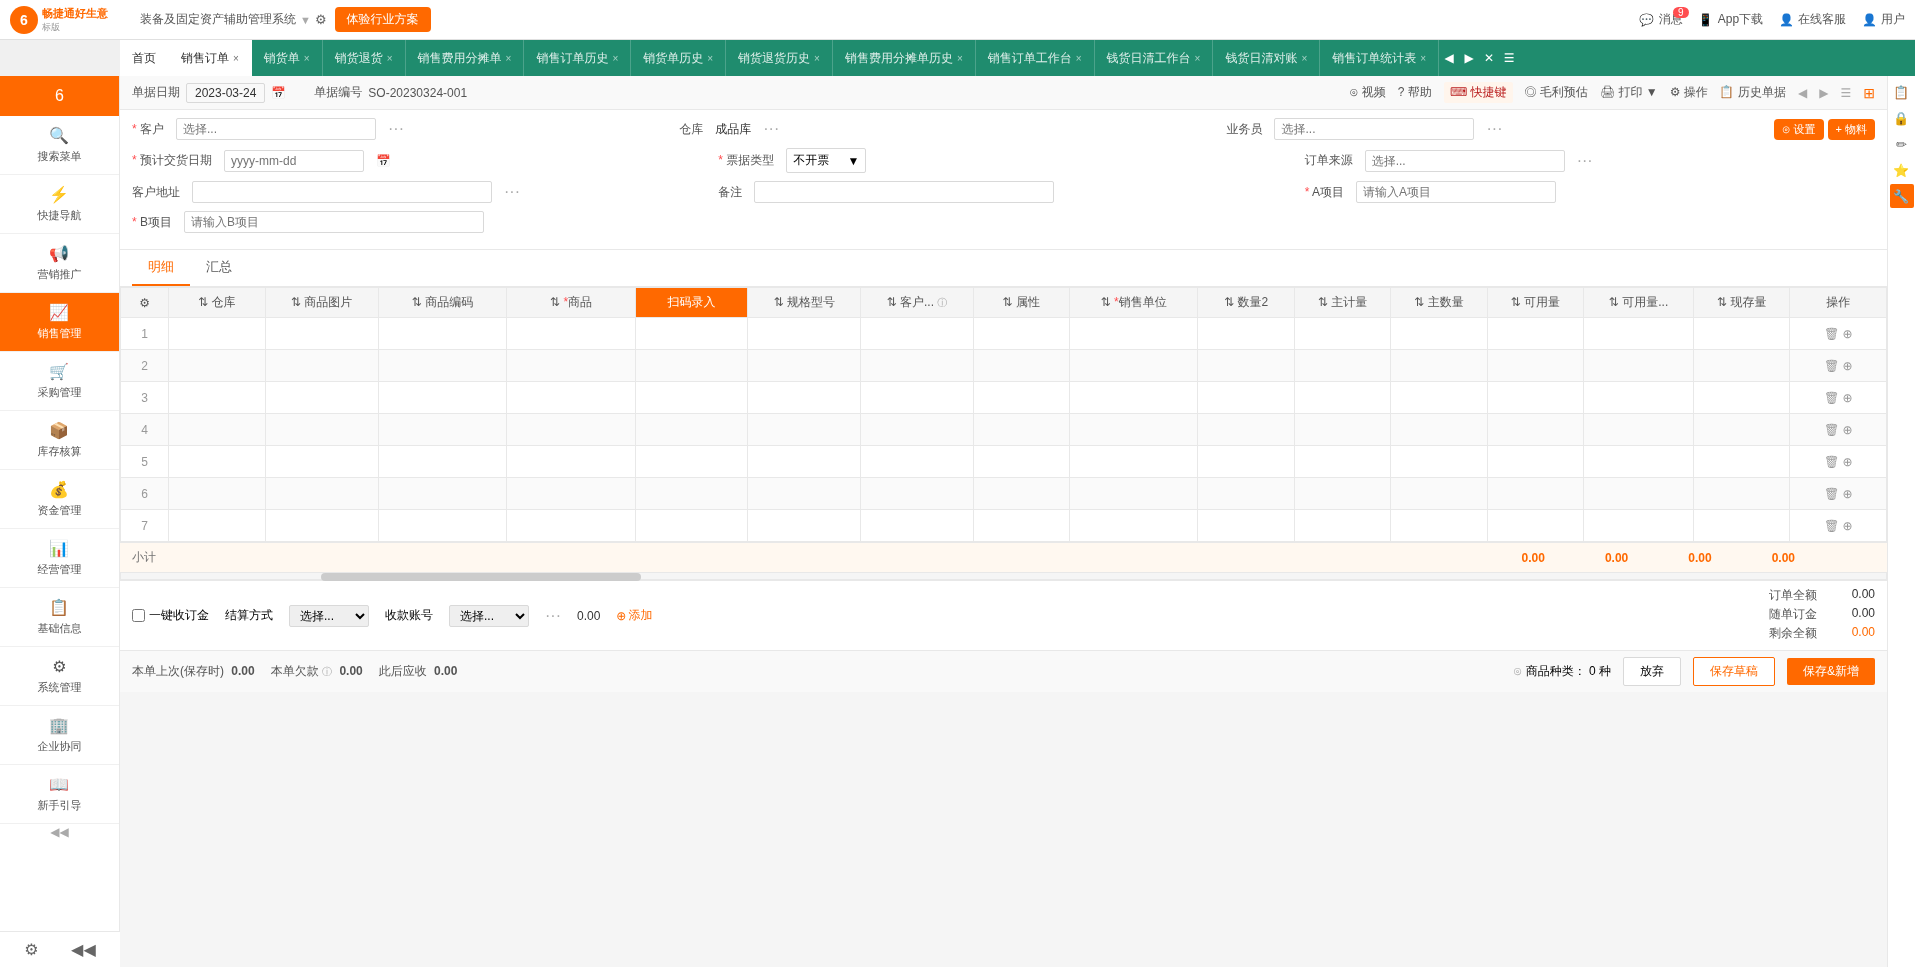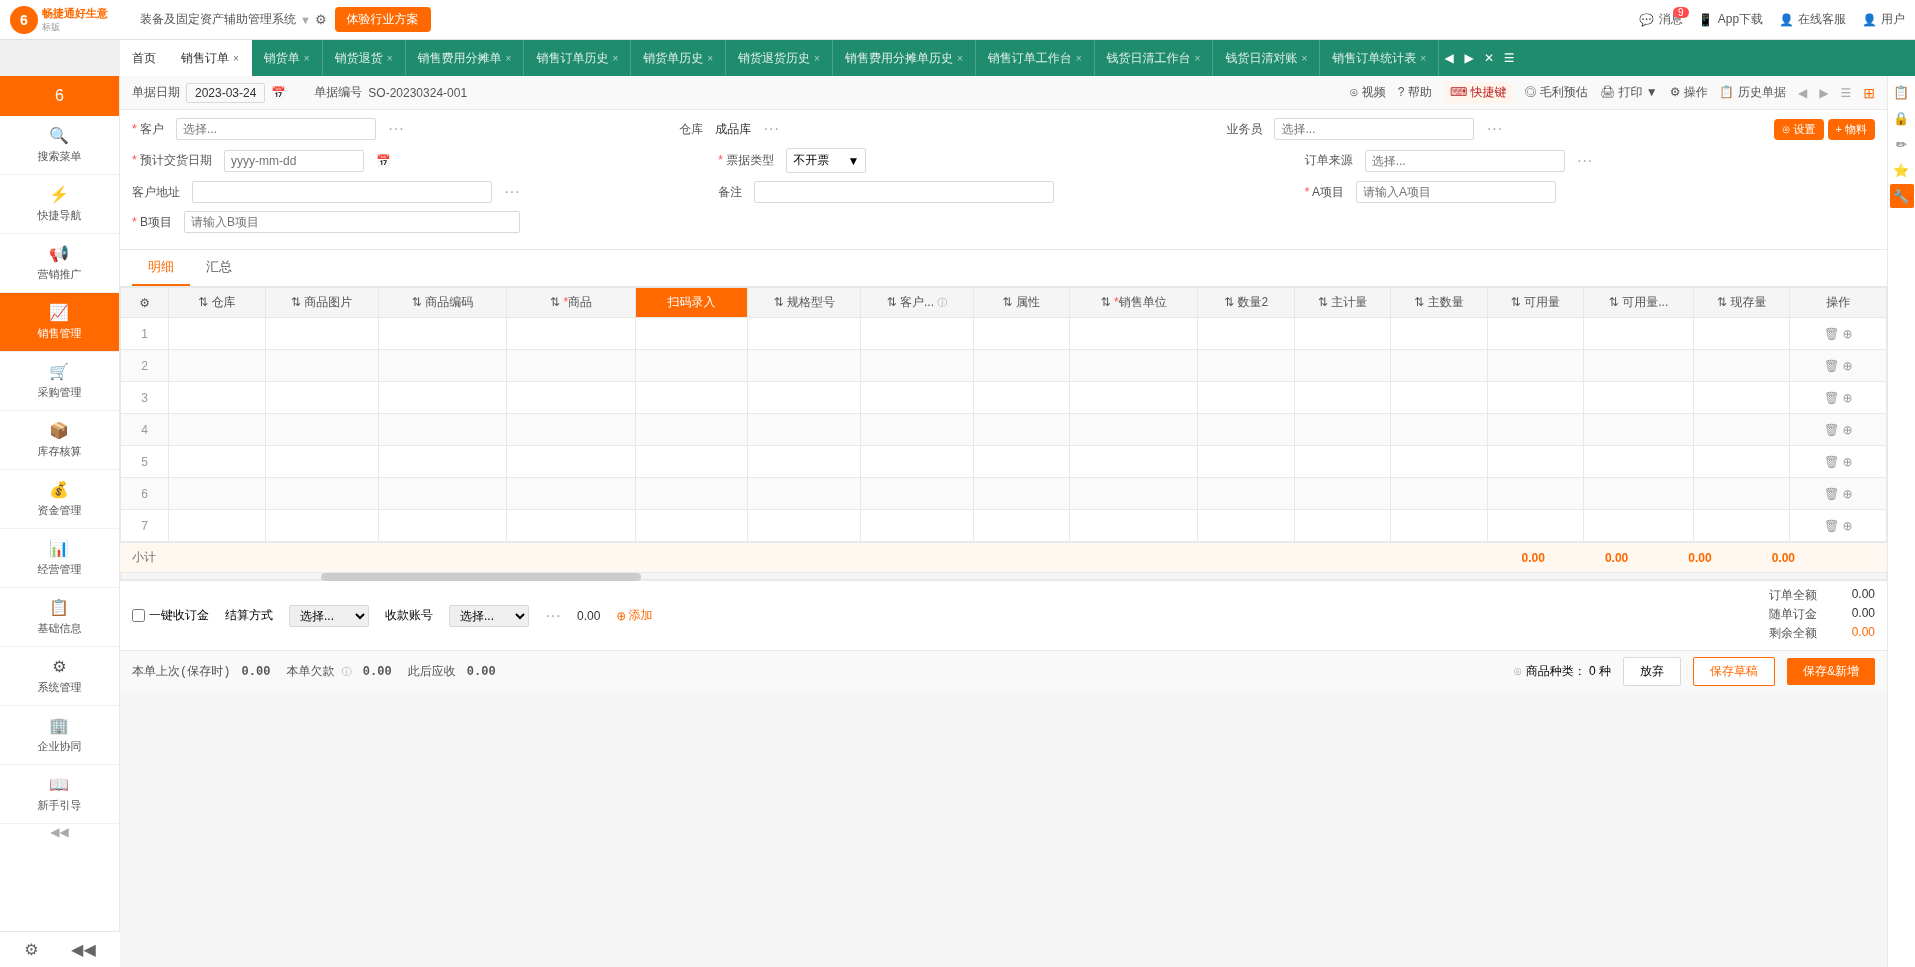--- a/index.html
+++ b/index.html
@@ -354,21 +354,21 @@
     
     .footer-bar {
       display: flex;
       align-items: center;
       justify-content: space-between;
       padding: 6px 12px;
       background: #f9f9f9;
       border-top: 1px solid #e8e8e8;
       font-size: 12px;
     }
-    .footer-left { display: flex; gap: 16px; color: #555; font-family: Liberation Mono, monospace; }
+    .footer-left { display: flex; gap: 16px; color: #555; }
     .footer-right {
       display: flex;
       align-items: center;
       gap: 12px;
     }
     .summary-box {
       text-align: right;
       font-size: 12px;
     }
     .summary-row { display: flex; justify-content: flex-end; gap: 8px; margin-bottom: 2px; }
@@ -648,21 +648,21 @@
           </div>
           <div class="field-group">
             <span class="field-label required">A项目</span>
             <input type="text" class="field-input" style="width: 200px;" placeholder="请输入A项目">
           </div>
         </div>
 
         <div class="header-row">
           <div class="field-group">
             <span class="field-label required">B项目</span>
-            <input type="text" class="field-input" style="width: 336px;" placeholder="请输入B项目">
+            <input type="text" class="field-input" style="width: 300px;" placeholder="请输入B项目">
           </div>
         </div>
       </div>
 
       <div class="detail-tabs">
         <div class="detail-tab active">明细</div>
         <div class="detail-tab">汇总</div>
       </div>
 
       <div class="table-scroll-container">

